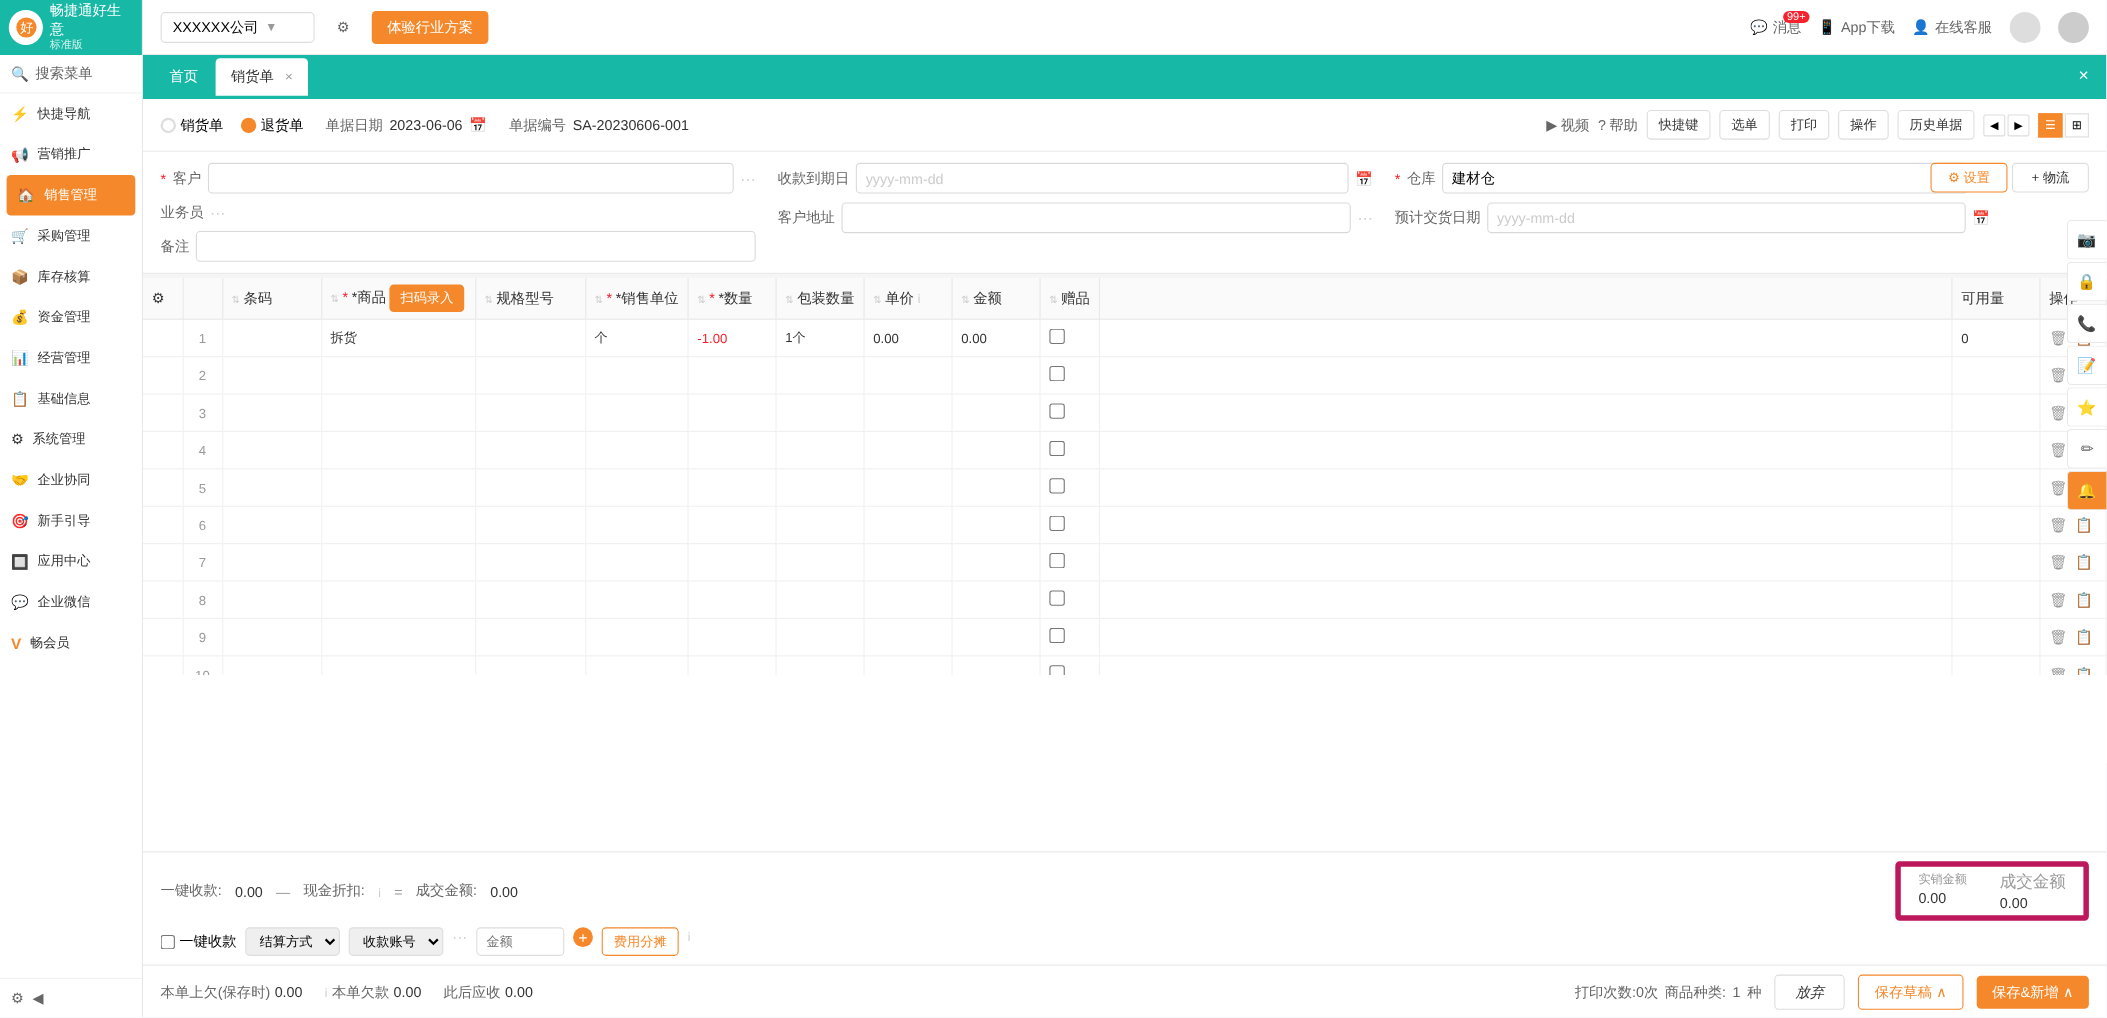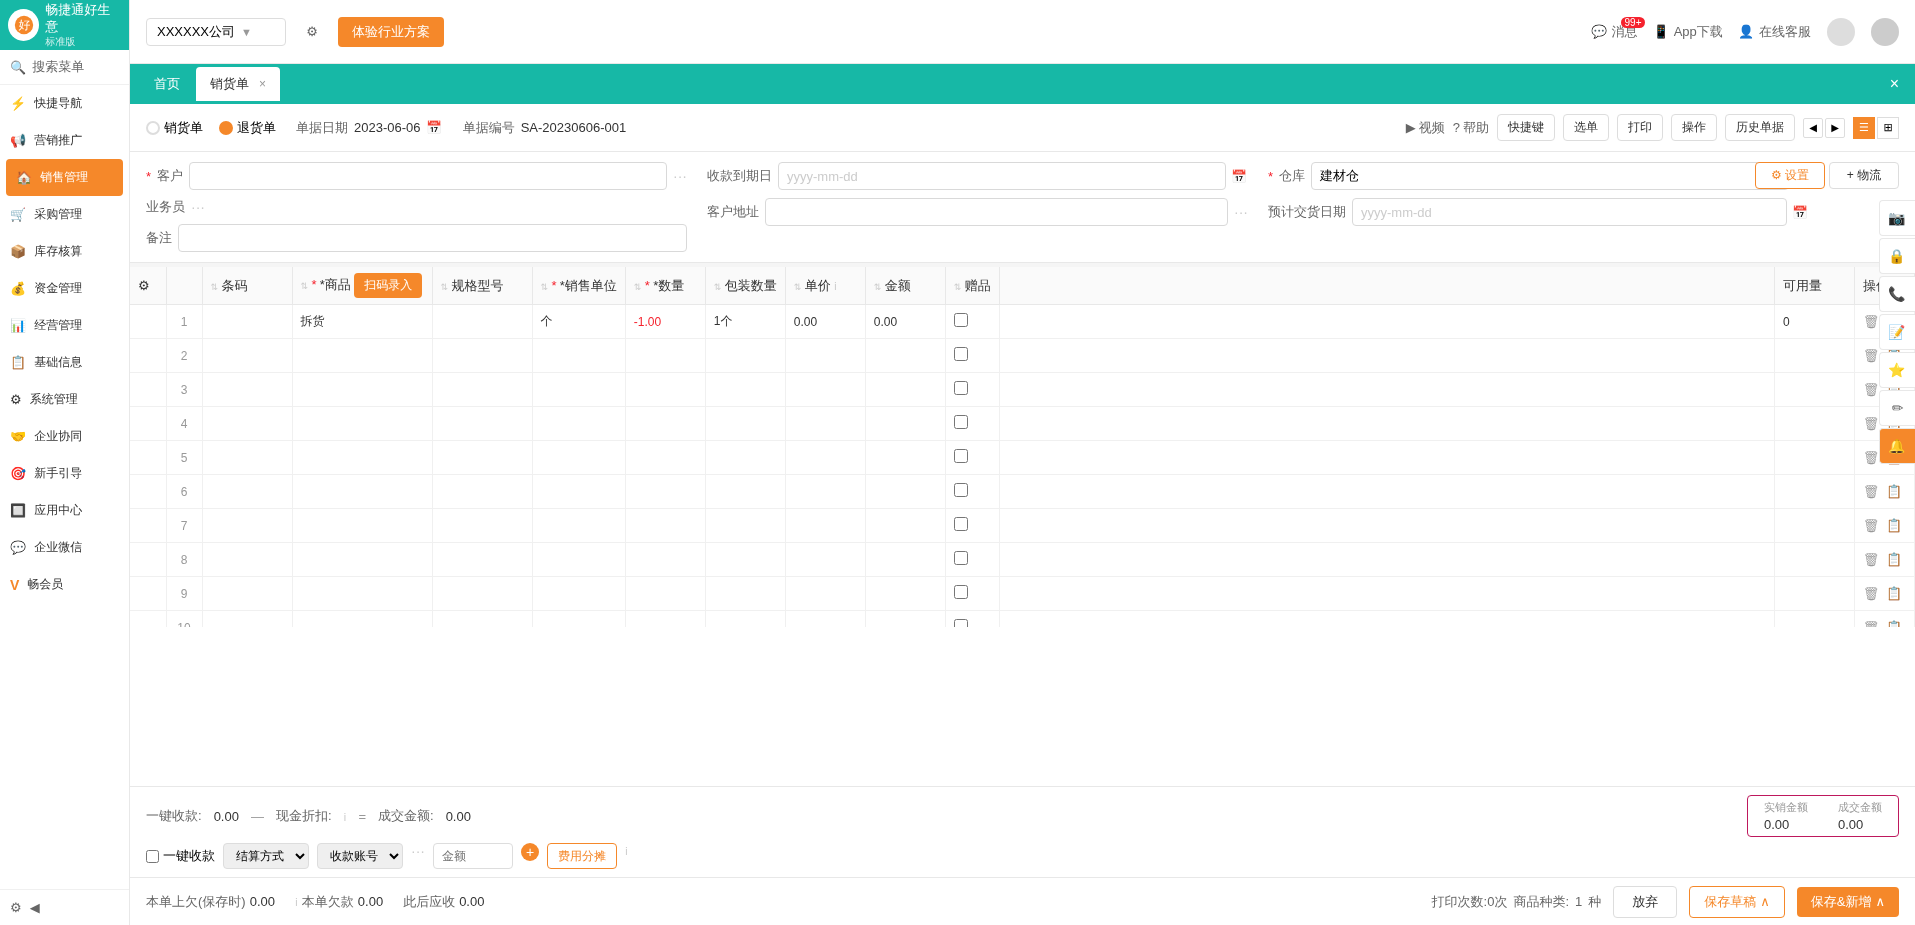--- a/index.html
+++ b/index.html
@@ -15,21 +15,21 @@
     .sidebar-item { padding: 10px 10px; display: flex; align-items: center; gap: 8px; cursor: pointer; color: #333; transition: background 0.2s; }
     .sidebar-item.active { background: #f5882a; color: #fff; border-radius: 4px; margin: 0 6px; }
     .sidebar-item.active .sidebar-item-label { color: #fff; }
     .sidebar-bottom { margin-top: auto; padding: 10px; display: flex; align-items: center; gap: 8px; border-top: 1px solid #f0f0f0; }
     .sidebar-item-label { font-size: 12px; }
 
     
     .main { flex: 1; display: flex; flex-direction: column; overflow: hidden; }
 
     
-    .topbar { background: #fff; height: 64px; display: flex; align-items: center; padding: 0 16px; gap: 10px; border-bottom: 1px solid #e8e8e8; }
+    .topbar { background: #fff; height: 50px; display: flex; align-items: center; padding: 0 16px; gap: 10px; border-bottom: 1px solid #e8e8e8; }
     .company-select { display: flex; align-items: center; gap: 6px; border: 1px solid #ddd; border-radius: 4px; padding: 4px 10px; cursor: pointer; min-width: 140px; }
     .gear-btn { width: 32px; height: 32px; display: flex; align-items: center; justify-content: center; cursor: pointer; color: #666; }
     .trial-btn { background: #f5882a; color: #fff; border: none; border-radius: 4px; padding: 6px 14px; cursor: pointer; font-size: 13px; }
     .topbar-right { margin-left: auto; display: flex; align-items: center; gap: 16px; }
     .topbar-msg { display: flex; align-items: center; gap: 4px; color: #666; cursor: pointer; position: relative; }
     .badge { background: #f5222d; color: #fff; border-radius: 10px; font-size: 10px; padding: 0 4px; position: absolute; top: -6px; right: -8px; }
     .topbar-app { display: flex; align-items: center; gap: 4px; color: #666; cursor: pointer; }
     .topbar-service { display: flex; align-items: center; gap: 4px; color: #666; cursor: pointer; }
     .avatar { width: 28px; height: 28px; border-radius: 50%; background: #ddd; }
 
@@ -87,21 +87,21 @@
     .payment-select { border: 1px solid #ddd; border-radius: 4px; padding: 3px 8px; font-size: 12px; height: 26px; }
     .amount-input { border: 1px solid #ddd; border-radius: 4px; padding: 3px 8px; font-size: 12px; height: 26px; width: 80px; }
     .add-btn { background: #f5882a; color: #fff; border: none; border-radius: 50%; width: 18px; height: 18px; cursor: pointer; font-size: 14px; display: flex; align-items: center; justify-content: center; }
     .expense-btn { border: 1px solid #f5882a; color: #f5882a; border-radius: 4px; padding: 3px 10px; cursor: pointer; background: #fff; font-size: 12px; }
 
     
     .bottom-bar { background: #fff; height: 48px; display: flex; align-items: center; padding: 0 16px; gap: 20px; border-top: 1px solid #e8e8e8; }
     .bottom-stat { display: flex; align-items: center; gap: 4px; color: #666; font-size: 12px; }
     .bottom-stat .val { color: #333; }
     .bottom-right { margin-left: auto; display: flex; align-items: center; gap: 12px; }
-    .discard-btn { border: 1px solid #ddd; border-radius: 4px; padding: 6px 18px; cursor: pointer; background: #fff; font-size: 13px; color: #333; }
+    .discard-btn { border: 1px solid #ddd; border-radius: 4px; padding: 6px 18px; cursor: pointer; background: #fff; font-size: 13px; color: #333; font-style: italic; }
     .save-draft-btn { border: 1px solid #f5882a; border-radius: 4px; padding: 6px 14px; cursor: pointer; background: #fff; color: #f5882a; font-size: 13px; display: flex; align-items: center; gap: 4px; }
     .save-new-btn { background: #f5882a; color: #fff; border: none; border-radius: 4px; padding: 6px 14px; cursor: pointer; font-size: 13px; display: flex; align-items: center; gap: 4px; }
     .product-info { display: flex; align-items: center; gap: 6px; color: #666; font-size: 12px; }
 
     
     .right-float { position: fixed; right: 0; top: 200px; display: flex; flex-direction: column; gap: 2px; z-index: 100; }
     .rfloat-btn { width: 36px; height: 36px; background: #fff; border: 1px solid #e8e8e8; border-right: none; display: flex; align-items: center; justify-content: center; cursor: pointer; font-size: 14px; color: #666; border-radius: 4px 0 0 4px; }
     .rfloat-btn.orange { background: #f5882a; color: #fff; }
 
     .col-gear { width: 36px; }
@@ -612,27 +612,27 @@
       <div class="footer-sum">
         <span class="label">一键收款:</span>
         <span class="value">0.00</span>
         <span class="dash">—</span>
         <span class="label">现金折扣:</span>
         <span class="info-icon">ℹ</span>
         <span class="eq">=</span>
         <span class="label">成交金额:</span>
         <span class="value">0.00</span>
 
-        <div style="margin-left:auto;background:#fff;border:1px solid #be185d;padding:4px 16px;border-radius:4px;display:flex;gap:30px;">
+        <div style="margin-left:auto;background:#fff;border:5px solid #be185d;padding:4px 16px;border-radius:4px;display:flex;gap:30px;">
           <div style="display:flex;flex-direction:column;gap:2px;">
             <span style="font-size:11px;color:#999;">实销金额</span>
             <span style="font-size:13px;color:#333;font-weight:500;">0.00</span>
           </div>
           <div style="display:flex;flex-direction:column;gap:2px;">
-            <span style="font-size:11px;color:#999;">成交金额</span>
+            <span style="font-size:15px;color:#999;">成交金额</span>
             <span style="font-size:13px;color:#333;font-weight:500;">0.00</span>
           </div>
         </div>
       </div>
 
       <div class="footer-payment">
         <label class="checkbox-label">
           <input type="checkbox" style="">
           <span>一键收款</span>
         </label>

